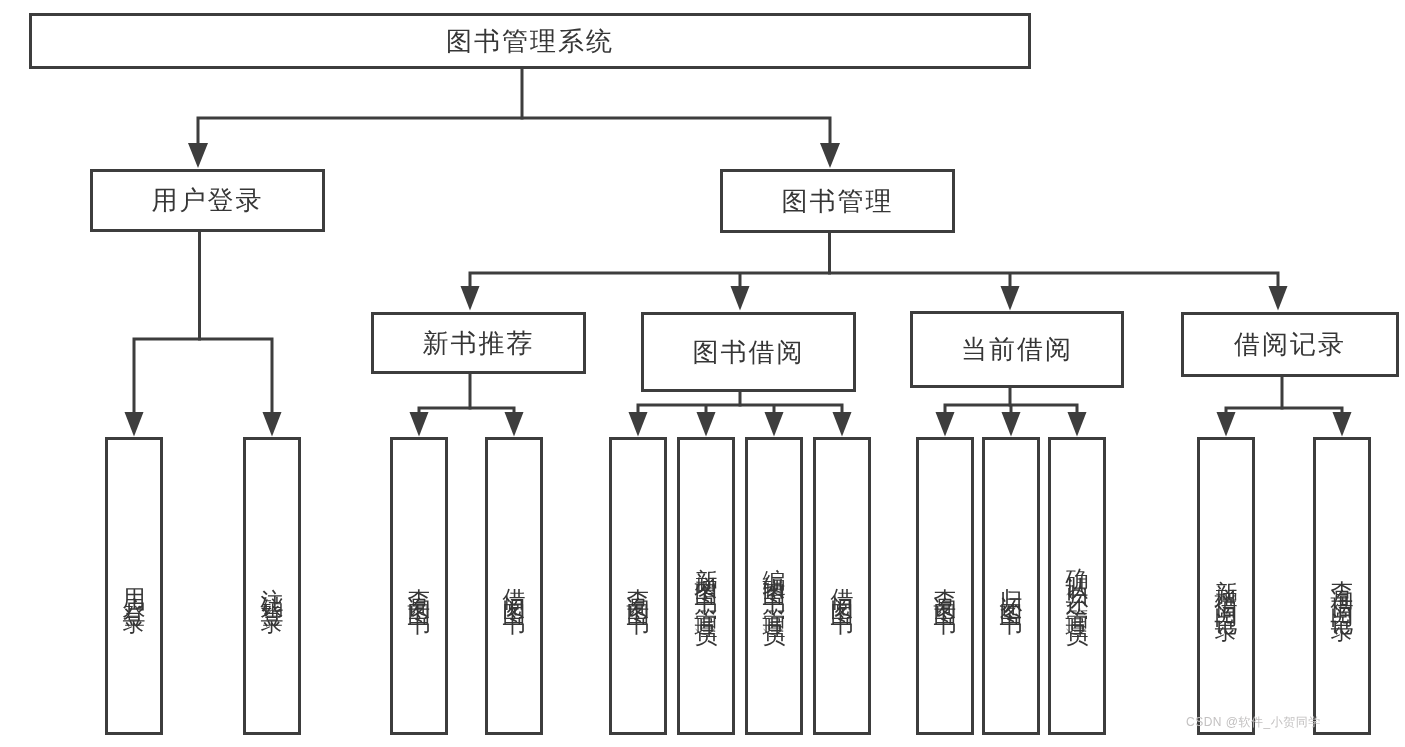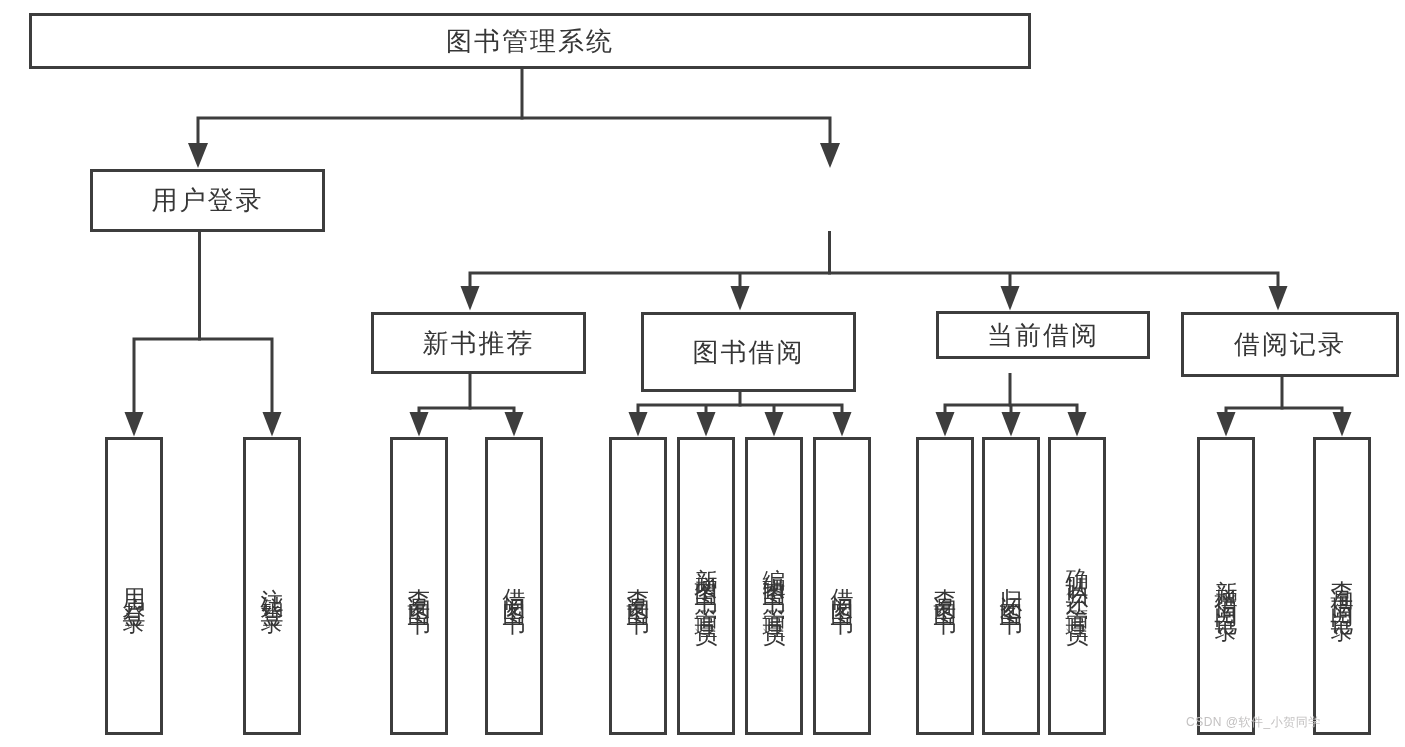--- a/index.html
+++ b/index.html
@@ -123,24 +123,25 @@
       <polygon points="1067.5,412 1086.5,412 1077,436.5"></polygon>
 
       <polygon points="1216.5,412 1235.5,412 1226,436.5"></polygon>
       <polygon points="1332.5,412 1351.5,412 1342,436.5"></polygon>
     </g>
   </svg>
 
   <div class="hbox" style="left:21px; top:13px; width:1002px; height:56px;">图书管理系统</div>
 
   <div class="hbox" style="left:82px; top:169px; width:235px; height:63px;">用户登录</div>
+  <div class="hbox" style="left:712px; top:169px; width:235px; height:64px;">图书管理</div>
 
   <div class="hbox" style="left:363px; top:312px; width:215px; height:62px;">新书推荐</div>
   <div class="hbox" style="left:633px; top:312px; width:215px; height:80px;">图书借阅</div>
-  <div class="hbox" style="left:928px; top:311px; width:214px; height:48px;">当前借阅</div>
+  <div class="hbox" style="left:902px; top:311px; width:214px; height:77px;">当前借阅</div>
   <div class="hbox" style="left:1173px; top:312px; width:218px; height:65px;">借阅记录</div>
 
   <div class="vbox" style="left:105px;">用户登录</div>
   <div class="vbox" style="left:243px;">注销登录</div>
 
   <div class="vbox" style="left:390px;">查询图书</div>
   <div class="vbox" style="left:485px;">借阅图书</div>
 
   <div class="vbox" style="left:609px;">查询图书</div>
   <div class="vbox" style="left:677px;">新增图书（管理员）</div>

